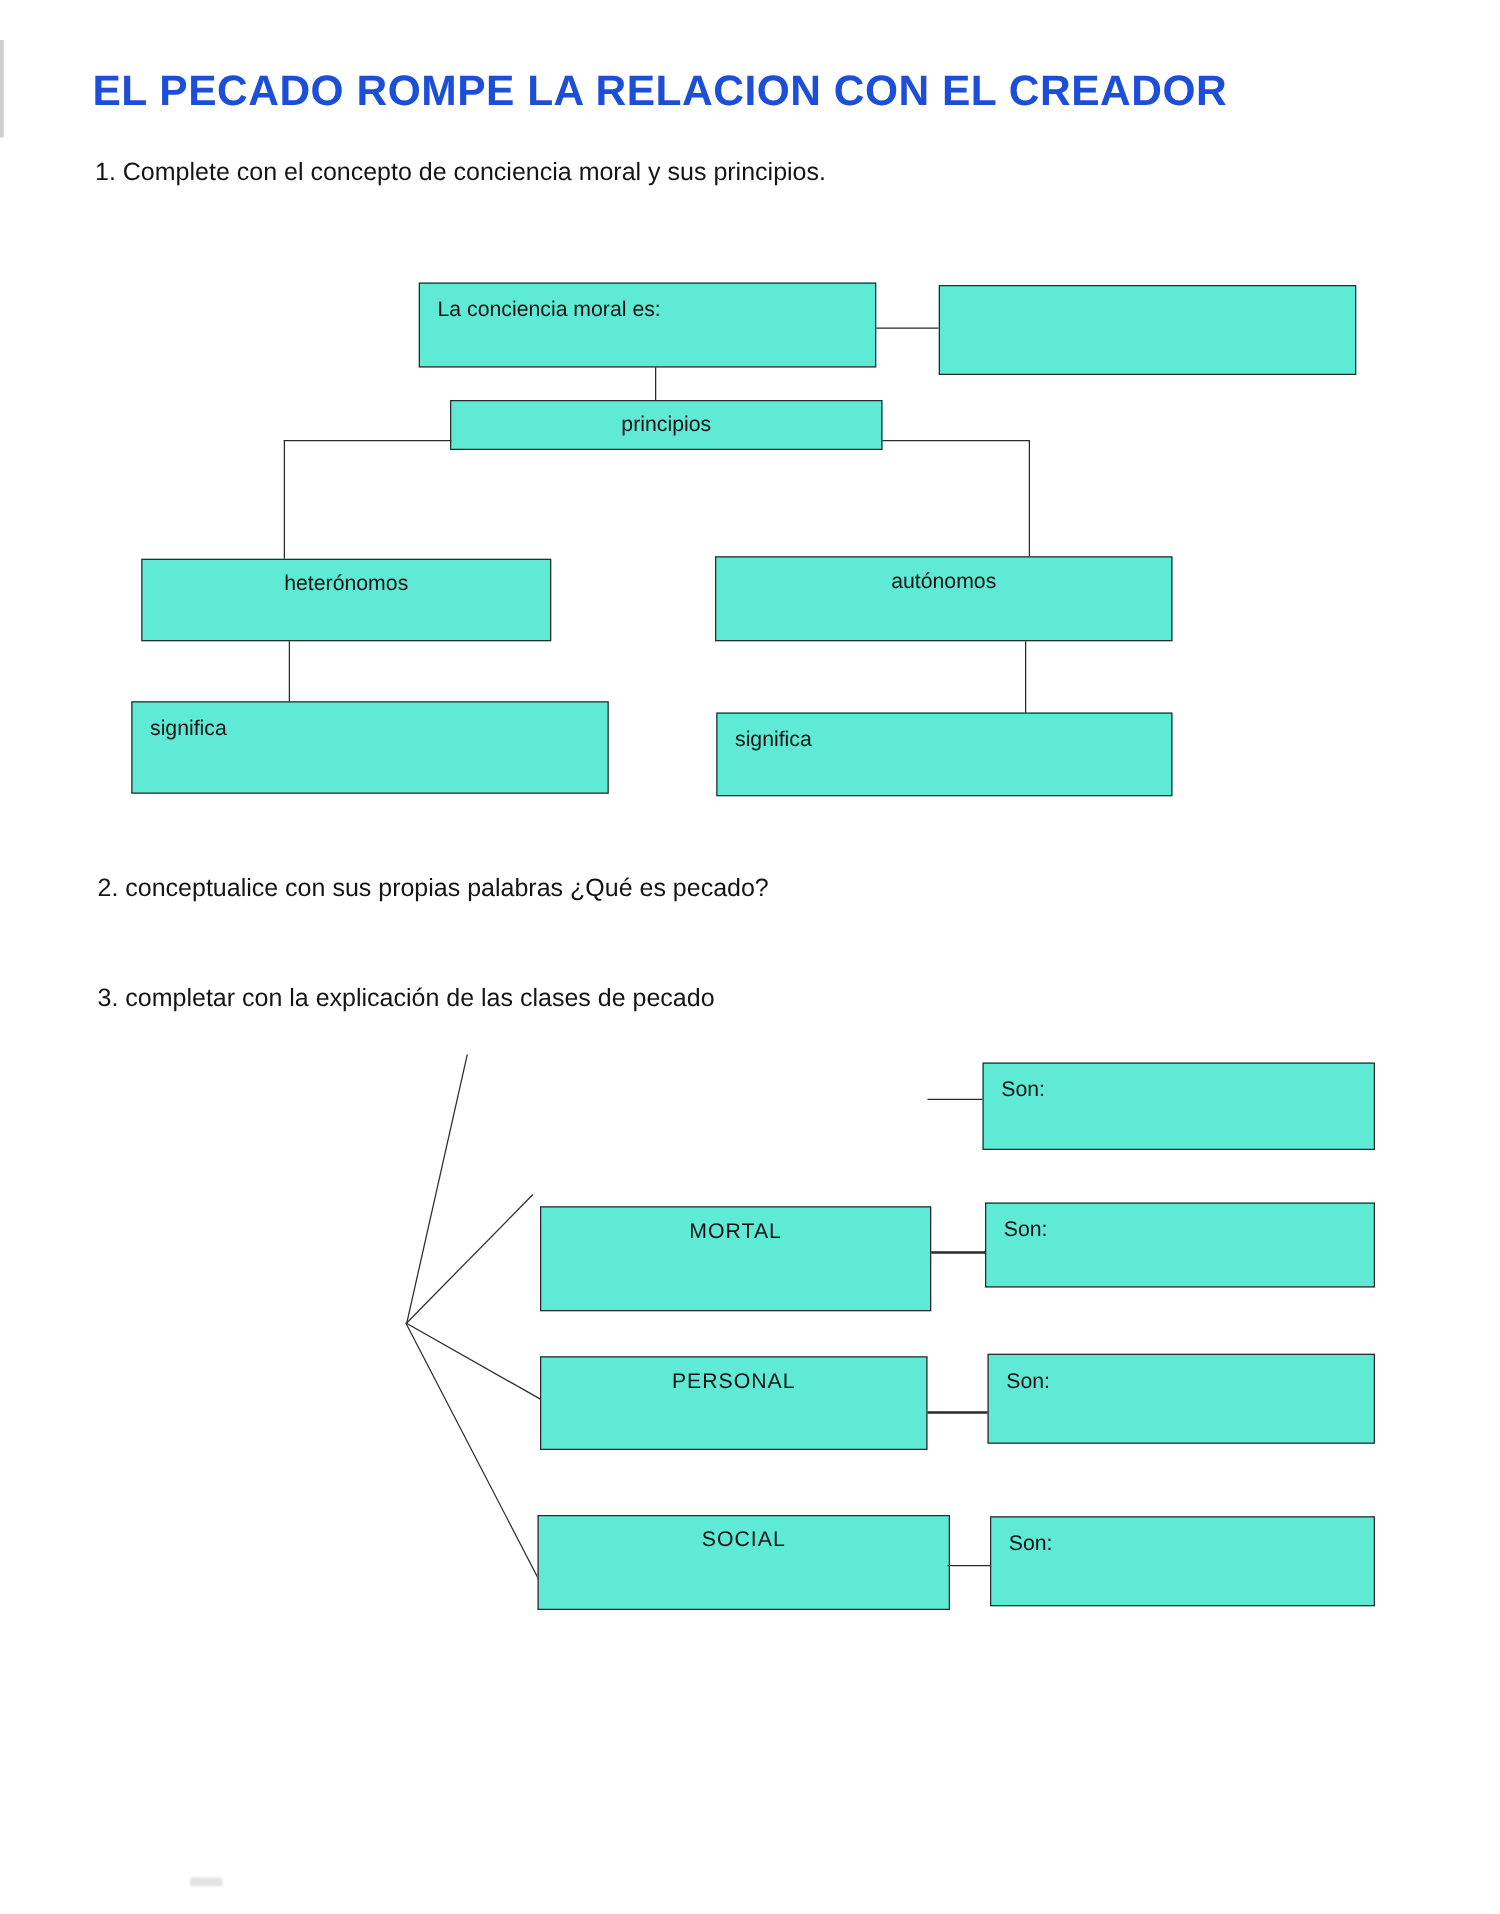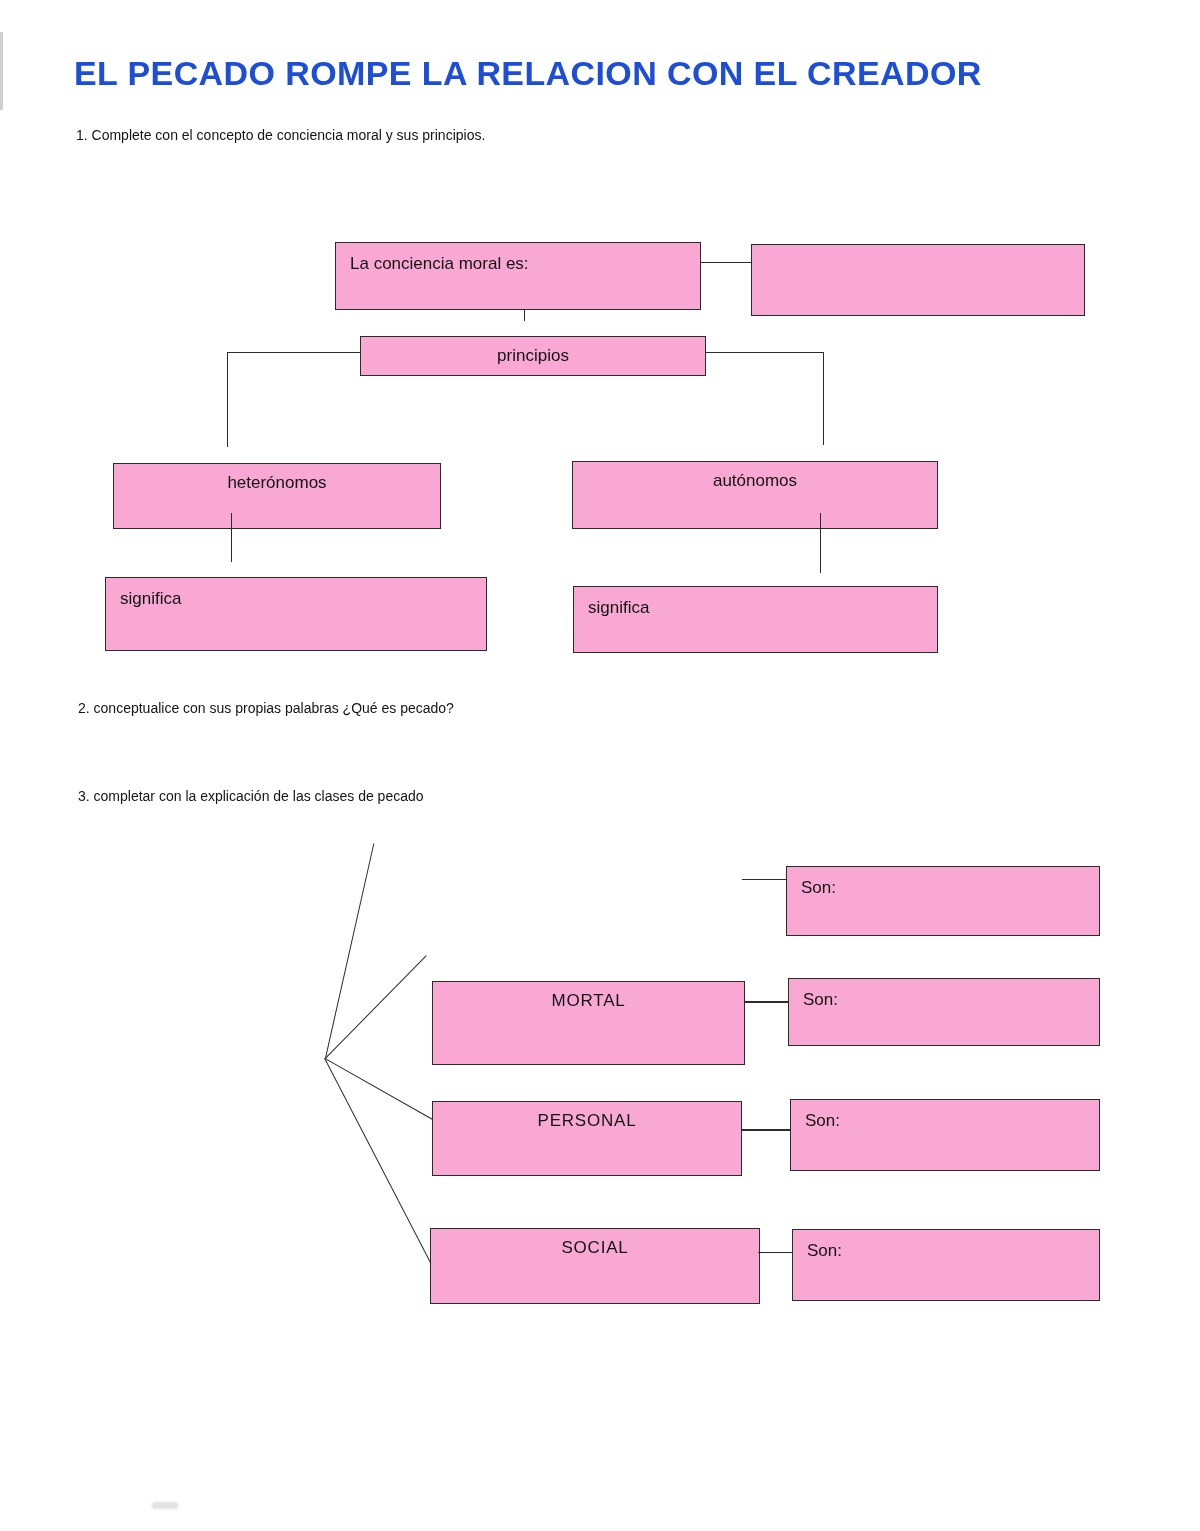--- a/index.html
+++ b/index.html
@@ -37,35 +37,34 @@
     left: 74px;
     top: 54px;
     font-size: 34px;
     font-weight: bold;
     letter-spacing: 0.4px;
     white-space: nowrap;
     color: #1d4ed8;
   }
   .question {
     position: absolute;
-    font-size: 14px;
+    font-size: 20px;
     white-space: nowrap;
     color: #141414;
   }
   #q1 { left: 76px; top: 127px; }
   #q2 { left: 78px; top: 700px; }
   #q3 { left: 78px; top: 788px; }
 
   
   .dbox {
     position: absolute;
     border: 1.6px solid #2b2b2b;
-    background: #f9a8d4;
+    background: #5eead4;
     box-sizing: border-box;
-    margin-top: 16px;
   }
   .dbox .lbl {
     position: absolute;
     font-size: 17px;
     color: #141414;
     white-space: nowrap;
   }
   .lbl-center {
     left: 0;
     right: 0;

